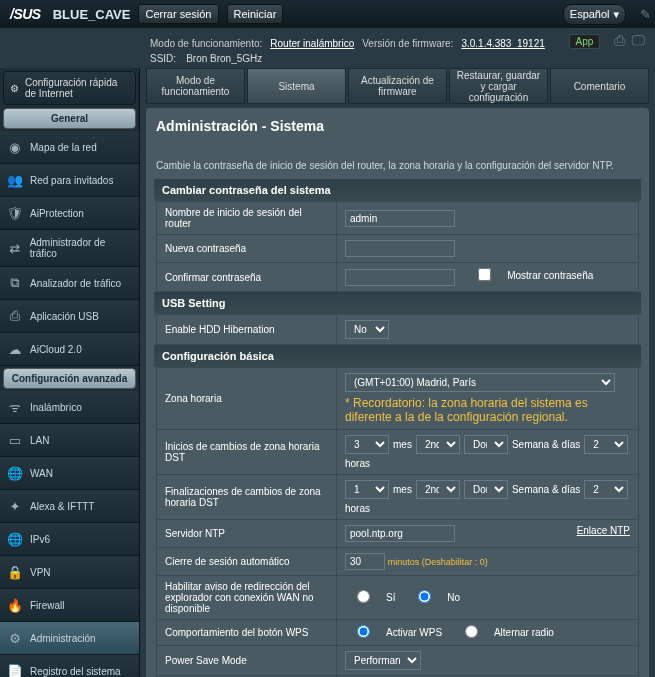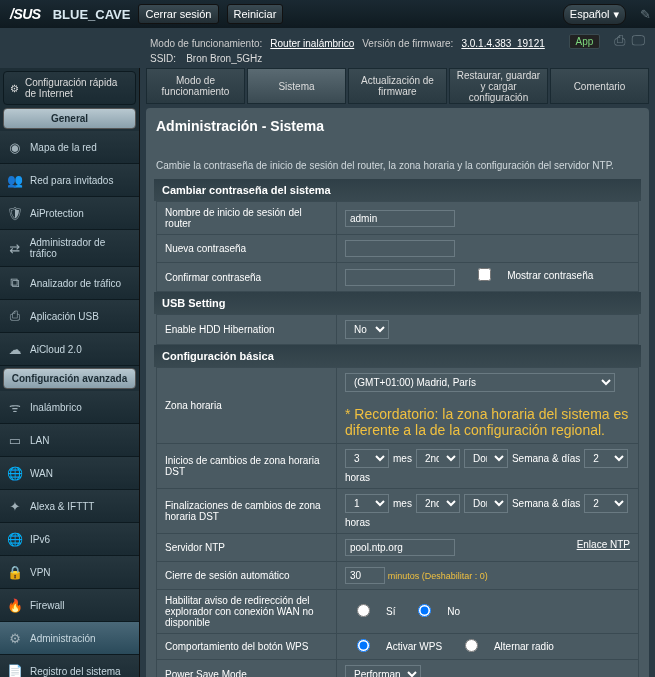--- a/index.html
+++ b/index.html
@@ -106,21 +106,21 @@
 input[type="text"], input[type="password"], select {
   background: #4a5a62;
   border: 1px solid #6a7a82;
   color: #fff;
   padding: 2px 4px;
   font-size: 10px;
 }
 input[type="text"], input[type="password"] { width: 110px; }
 select.wide { width: 270px; }
 select.sm { width: 44px; }
-.warntext { color: #f0c040; font-size: 14px; margin-top: 14px; }
+.warntext { color: #f0c040; font-size: 12px; margin-top: 4px; }
 .checkbox-wrap, .radio-wrap { display: inline-flex; align-items: flex-end; gap: 16px; margin-right: 8px; font-size: 10px; padding-left: 12px; }
 .dst-row { display: flex; align-items: center; gap: 4px; flex-wrap: wrap; font-size: 10px; }
 .dst-row span { white-space: nowrap; }
 .inline-link { color: #fff; text-decoration: underline; font-size: 10px; margin-left: 10px; cursor: pointer; }
 .hint { color: #f0c040; font-size: 9px; }
 .quick-item {
   display: flex; align-items: center; gap: 6px; padding: 5px 6px;
   background: linear-gradient(#26363e, #1a2a32);
   border: 1px solid #0d1a20; border-radius: 4px; margin: 3px; font-size: 10px;
   cursor: pointer;

